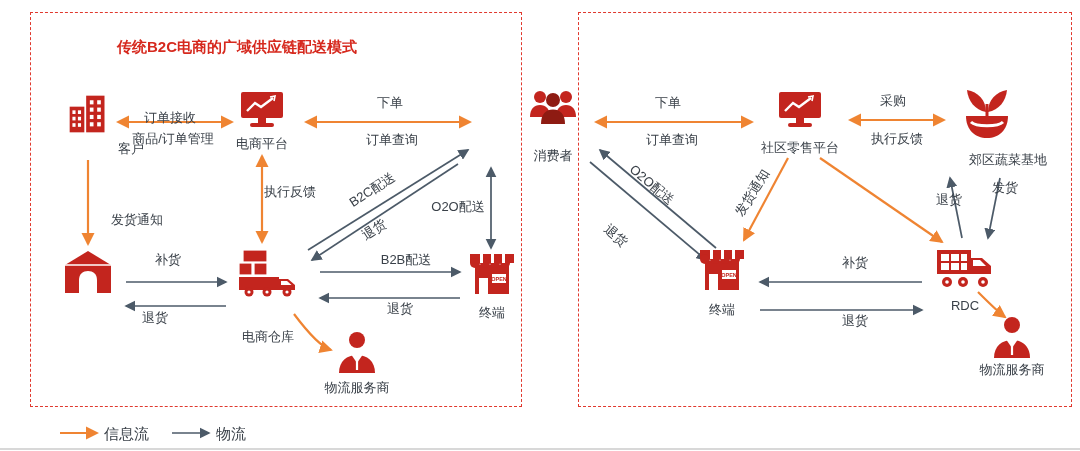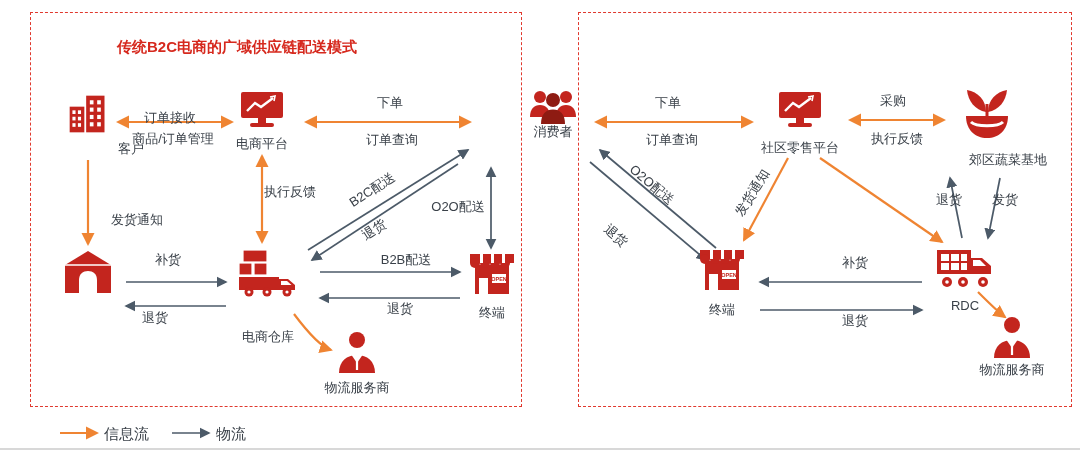--- a/index.html
+++ b/index.html
@@ -213,21 +213,21 @@
     <svg width="44" height="44" viewBox="0 0 44 44">
         <use href="#i-person"></use>
       </svg>
     </div>
 
   <div class="icon" style="left:529px;top:84px;">
     <svg width="48" height="46" viewBox="0 0 48 46">
         <use href="#i-people"></use>
       </svg>
     </div>
-  <div class="lbl" style="left:553px;top:124px;">消费者</div>
+  <div class="lbl" style="left:553px;top:148px;">消费者</div>
 
   <div class="icon" style="left:776px;top:90px;">
     <svg width="48" height="42" viewBox="0 0 48 42">
         <use href="#i-monitor"></use>
       </svg>
     </div>
   <div class="icon" style="left:960px;top:88px;">
     <svg width="54" height="52" viewBox="0 0 54 52">
         <use href="#i-sprout"></use>
       </svg>
@@ -270,21 +270,21 @@
   <div class="lbl" style="left:668px;top:95px;">下单</div>
   <div class="lbl" style="left:672px;top:132px;">订单查询</div>
   <div class="lbl" style="left:800px;top:140px;">社区零售平台</div>
   <div class="lbl" style="left:893px;top:93px;">采购</div>
   <div class="lbl" style="left:897px;top:131px;">执行反馈</div>
   <div class="lbl" style="left:987px;top:152px;margin-left:21px;">郊区蔬菜基地</div>
   <div class="lbl r-o2o" style="left:652px;top:177px;">O2O配送</div>
   <div class="lbl r-o2o" style="left:616px;top:228px;">退货</div>
   <div class="lbl r-ship" style="left:752px;top:185px;">发货通知</div>
   <div class="lbl" style="left:949px;top:192px;">退货</div>
-  <div class="lbl" style="left:1005px;top:192px;">发货</div>
+  <div class="lbl" style="left:1005px;top:180px;">发货</div>
   <div class="lbl" style="left:722px;top:302px;">终端</div>
   <div class="lbl" style="left:855px;top:255px;">补货</div>
   <div class="lbl" style="left:855px;top:313px;">退货</div>
   <div class="lbl" style="left:965px;top:298px;">RDC</div>
   <div class="lbl" style="left:1012px;top:362px;">物流服务商</div>
 
   <div class="lbl-left" style="left:104px;top:426px;">信息流</div>
   <div class="lbl-left" style="left:216px;top:426px;">物流</div>
 
   <div class="bottom-rule"></div>

